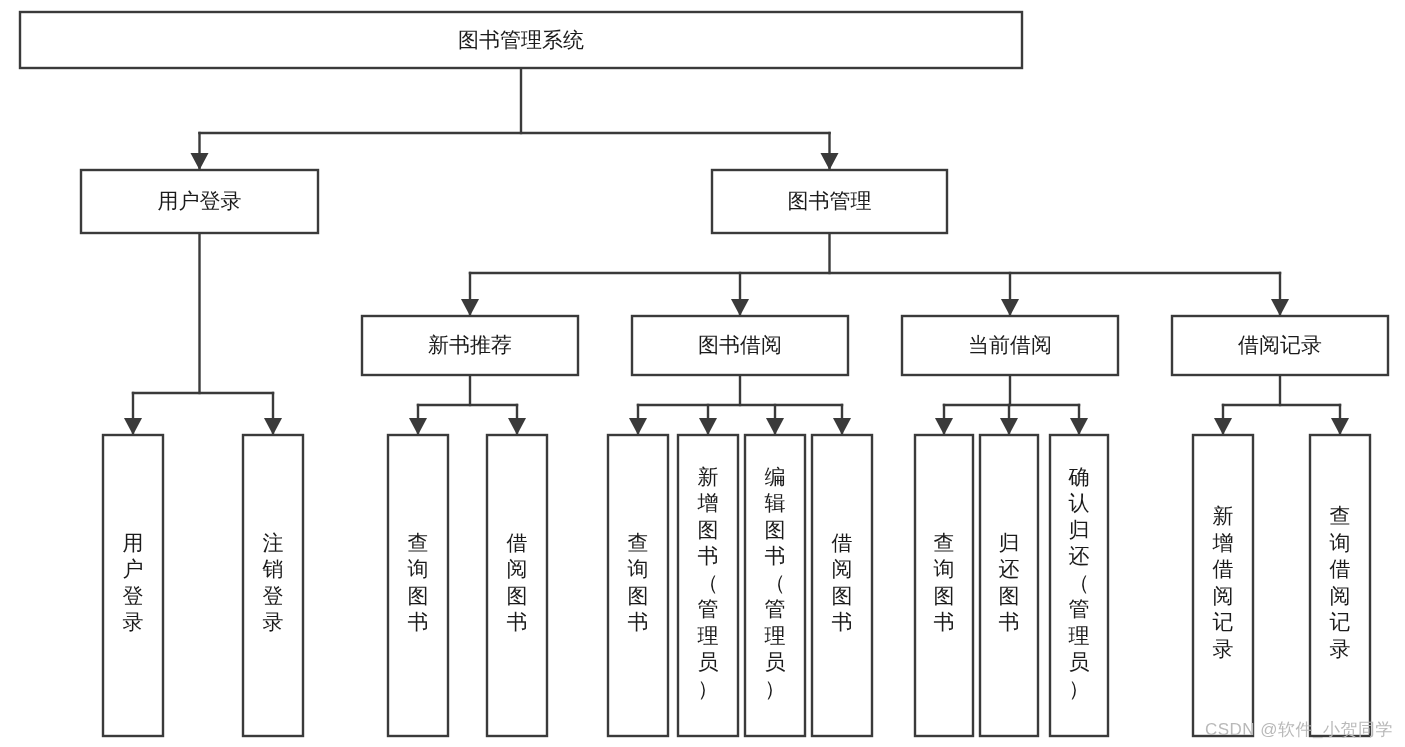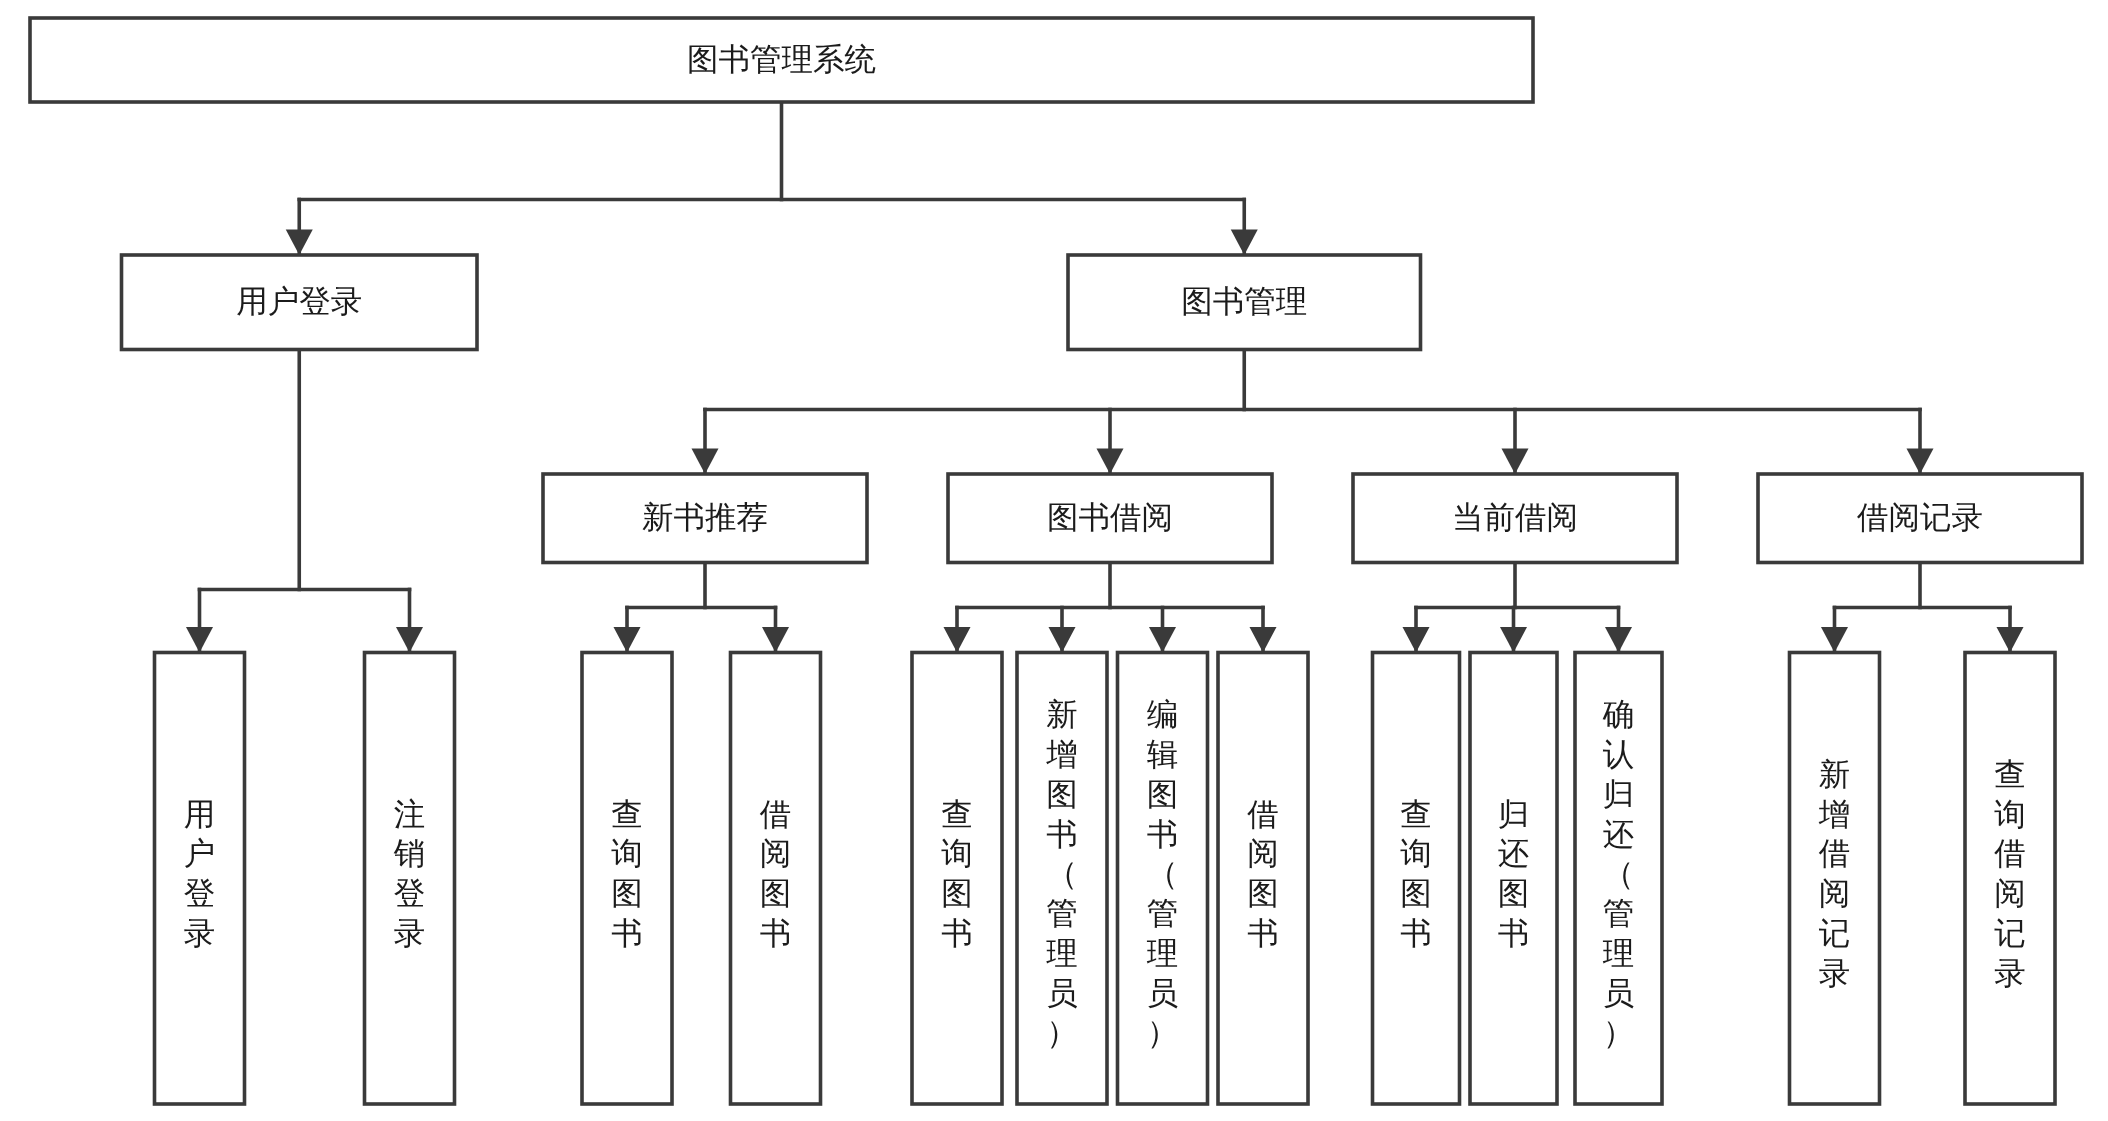--- a/index.html
+++ b/index.html
@@ -201,13 +201,14 @@
           <rect x="1193" y="435" width="60" height="301" class="node-box"></rect>
           <text x="1223" y="523.25" class="node-label-vertical"><tspan x="1223" dy="0">新</tspan><tspan x="1223" dy="26.5">增</tspan><tspan x="1223" dy="26.5">借</tspan><tspan x="1223" dy="26.5">阅</tspan><tspan x="1223" dy="26.5">记</tspan><tspan x="1223" dy="26.5">录</tspan></text>
         </g>
         <g>
           <rect x="1310" y="435" width="60" height="301" class="node-box"></rect>
           <text x="1340" y="523.25" class="node-label-vertical"><tspan x="1340" dy="0">查</tspan><tspan x="1340" dy="26.5">询</tspan><tspan x="1340" dy="26.5">借</tspan><tspan x="1340" dy="26.5">阅</tspan><tspan x="1340" dy="26.5">记</tspan><tspan x="1340" dy="26.5">录</tspan></text>
         </g>
       </g>
   </svg>
 
+  <div class="watermark">CSDN @软件_小贺同学</div>
 </div>
 
 </body></html>

